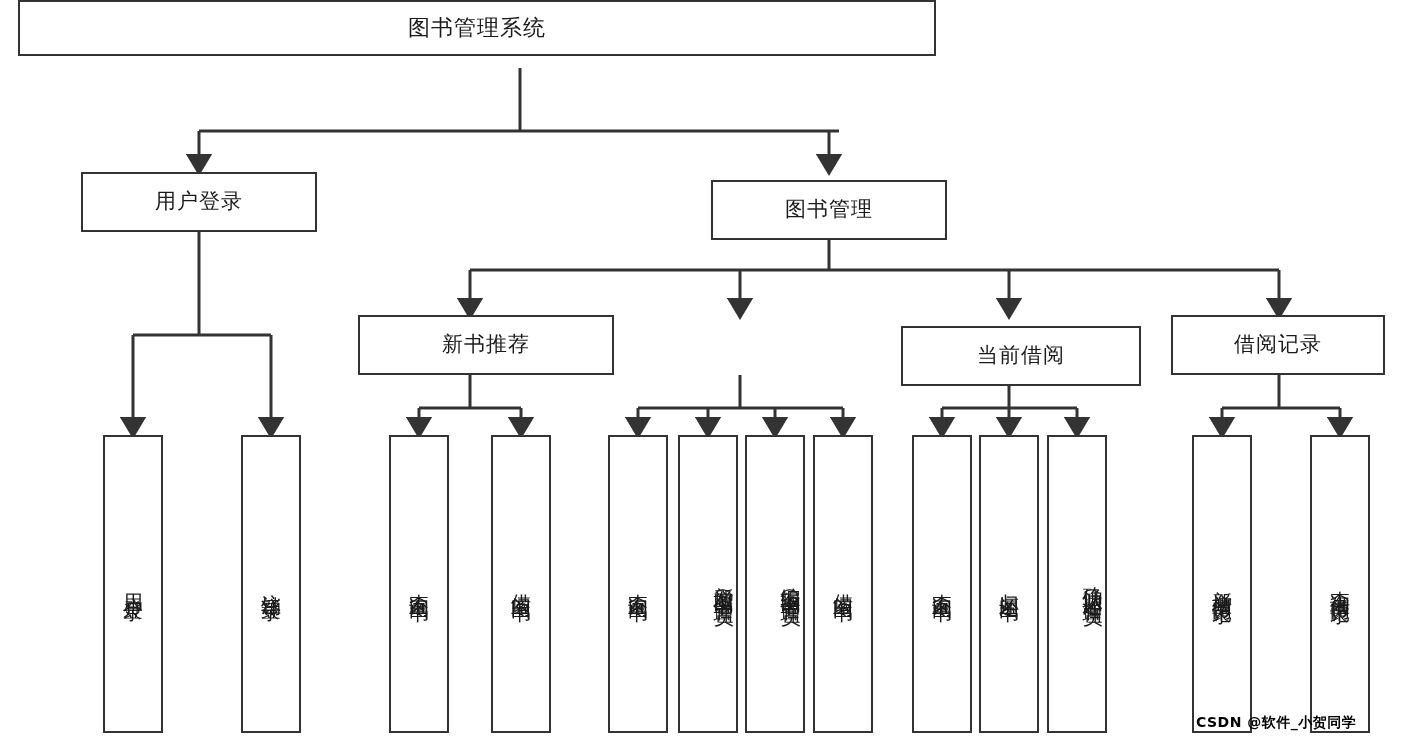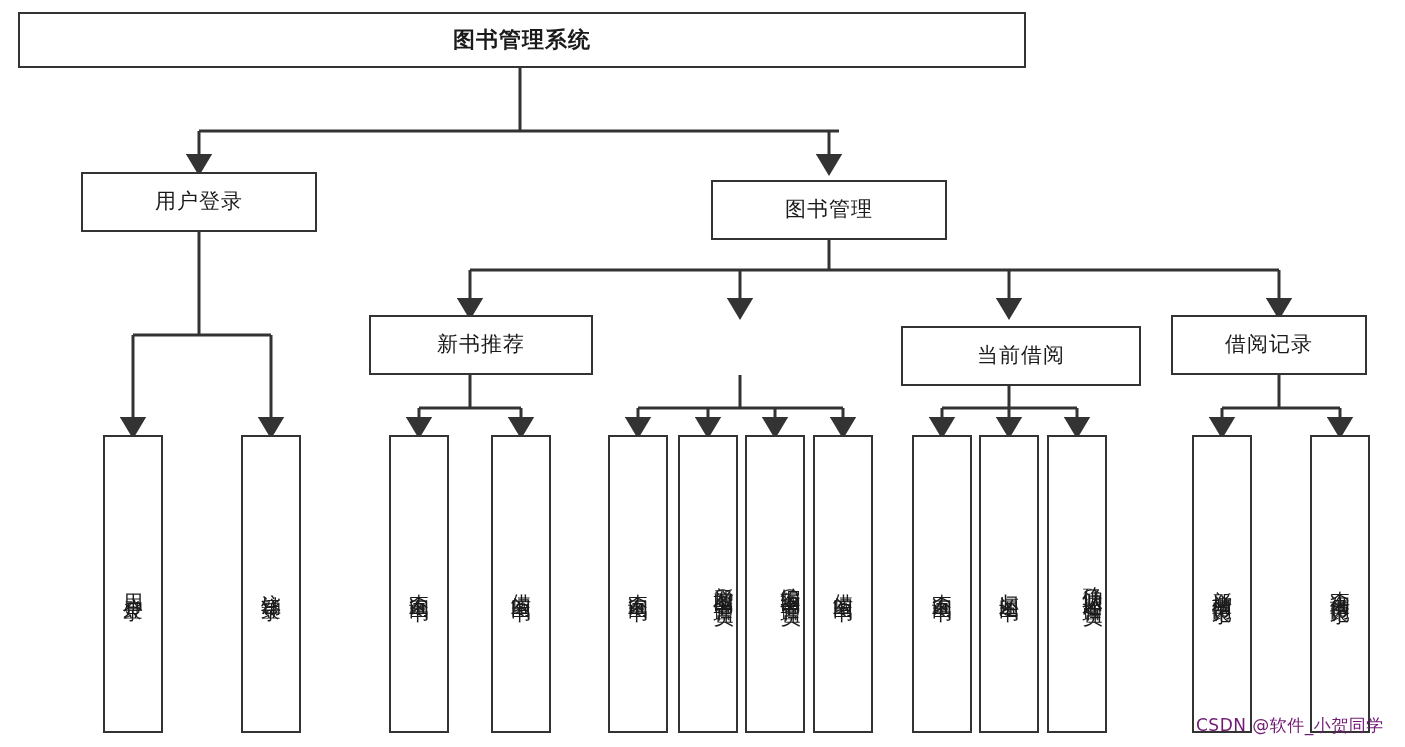--- a/index.html
+++ b/index.html
@@ -52,25 +52,26 @@
     line-height: 1.25;
     padding: 8px 0 8px 0;
     align-items: flex-start;
     justify-content: center;
   }
   .node.leaf.centered {
     align-items: center;
   }
   .watermark {
     position: absolute;
-    font-size: 17px;
-    color: #701a75;
+    font-size: 14px;
+    color: #000000;
     letter-spacing: 0.5px;
     white-space: nowrap;
     user-select: none;
+    font-weight: bold;
   }
 </style>
 </head>
 <body>
 
 <div id="canvas">
 
   <svg id="edges" viewBox="0 0 1405 747" xmlns="http://www.w3.org/2000/svg">
     <defs>
       <marker id="arrow" markerWidth="9" markerHeight="9" refX="1.5" refY="4.5" orient="auto" markerUnits="strokeWidth">
@@ -114,38 +115,38 @@
       <path d="M1009,408 L1009,421" marker-end="url(#arrow)"></path>
       <path d="M1077,408 L1077,421" marker-end="url(#arrow)"></path>
 
       <path d="M1279,375 L1279,408"></path>
       <path d="M1222,408 L1340,408"></path>
       <path d="M1222,408 L1222,421" marker-end="url(#arrow)"></path>
       <path d="M1340,408 L1340,421" marker-end="url(#arrow)"></path>
     </g>
   </svg>
 
-  <div class="node horiz root" style="left:18px; top:12px; width:1008px; height:56px;font-weight:bold;">
+  <div class="node horiz root" style="left:18px; top:0; width:918px; height:56px;">
     <span>图书管理系统</span>
   </div>
 
   <div class="node horiz" style="left:81px; top:172px; width:236px; height:60px;">
     <span>用户登录</span>
   </div>
   <div class="node horiz" style="left:711px; top:180px; width:236px; height:60px;">
     <span>图书管理</span>
   </div>
 
-  <div class="node horiz" style="left:369px; top:315px; width:224px; height:60px;">
+  <div class="node horiz" style="left:358px; top:315px; width:256px; height:60px;">
     <span>新书推荐</span>
   </div>
   <div class="node horiz" style="left:901px; top:326px; width:240px; height:60px;">
     <span>当前借阅</span>
   </div>
-  <div class="node horiz" style="left:1171px; top:315px; width:196px; height:60px;align-items:center;">
+  <div class="node horiz" style="left:1171px; top:315px; width:214px; height:60px;align-items:center;">
     <span>借阅记录</span>
   </div>
 
   <div class="node leaf centered" style="left:103px; top:435px; width:60px; height:298px;">
     <span>用户登录</span>
   </div>
   <div class="node leaf centered" style="left:241px; top:435px; width:60px; height:298px;">
     <span>注销登录</span>
   </div>
 

